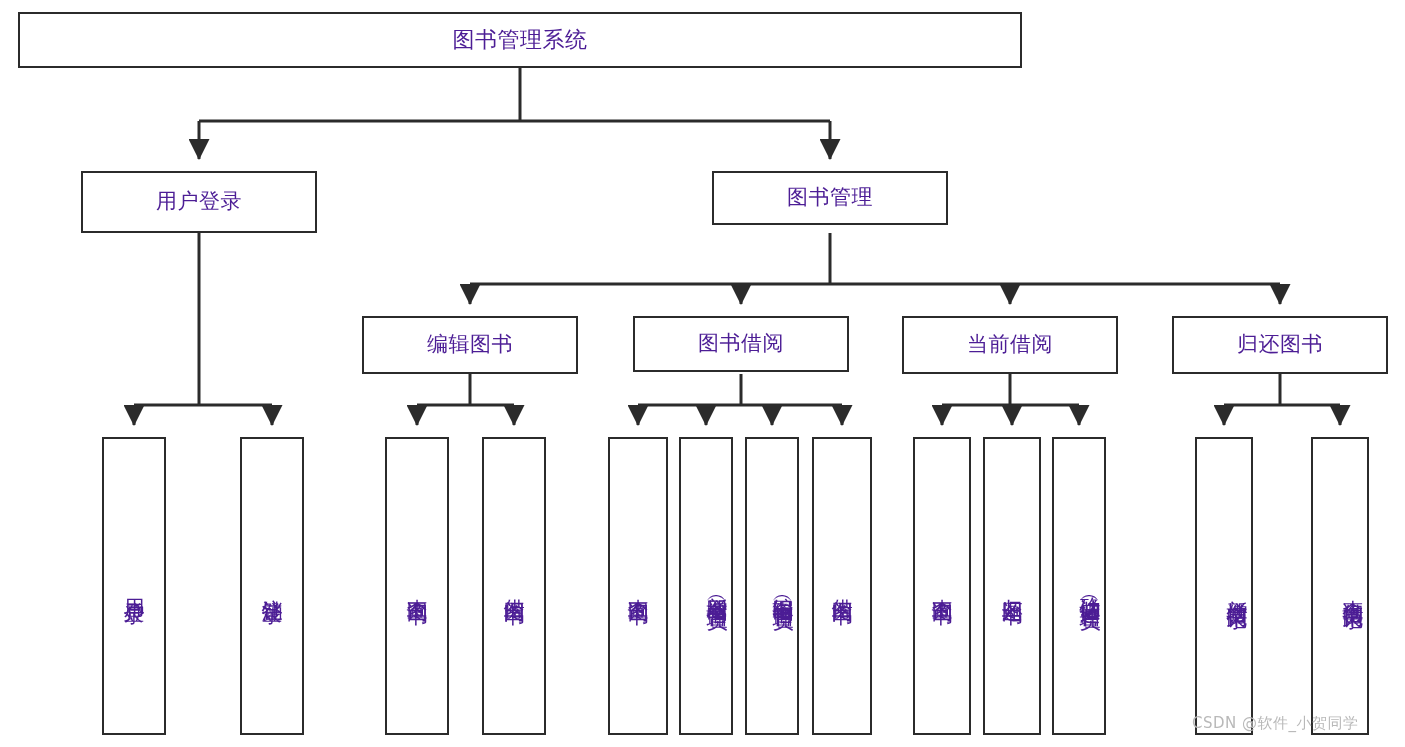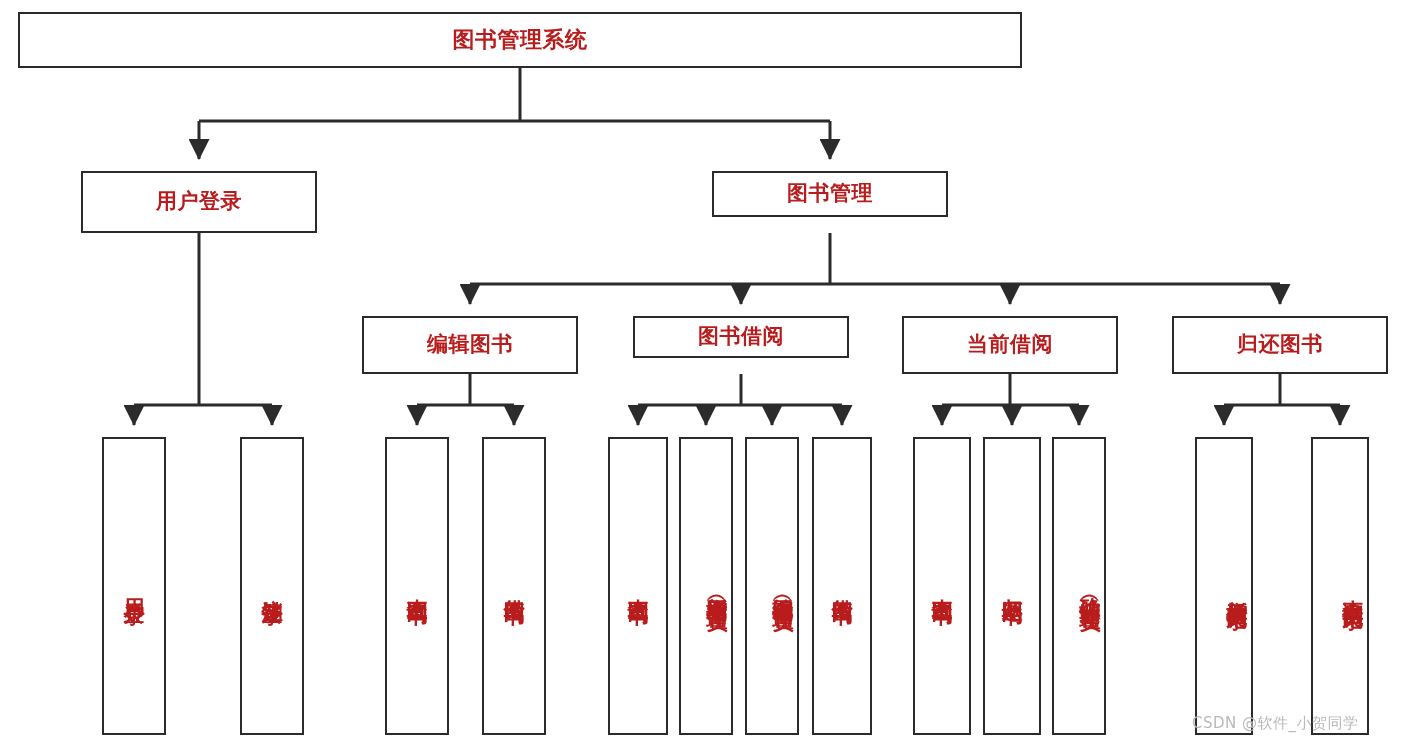--- a/index.html
+++ b/index.html
@@ -27,23 +27,22 @@
     box-sizing: border-box;
     border: 2px solid #2b2b2b;
     background: #ffffff;
     z-index: 2;
   }
   .node-label {
     display: block;
     width: 100%;
     height: 100%;
     box-sizing: border-box;
-    color: #b91c1c;
+    color: #4c1d95;
     letter-spacing: 0.5px;
-    font-weight: bold;
   }
   
   .node.horiz .node-label {
     display: flex;
     align-items: center;
     justify-content: center;
     font-size: 21px;
     line-height: 1.1;
     text-align: center;
   }
@@ -124,27 +123,27 @@
       </g>
   </svg>
 
   <div id="node-layer">
       <div class="node horiz root" style="left: 18px; top: 12px; width: 1004px; height: 56px;">
         <span class="node-label">图书管理系统</span>
       </div>
       <div class="node horiz" style="left: 81px; top: 171px; width: 236px; height: 62px;">
         <span class="node-label">用户登录</span>
       </div>
-      <div class="node horiz" style="left: 712px; top: 171px; width: 236px; height: 46px;">
+      <div class="node horiz" style="left: 712px; top: 171px; width: 236px; height: 54px;">
         <span class="node-label">图书管理</span>
       </div>
       <div class="node horiz" style="left: 362px; top: 316px; width: 216px; height: 58px;">
         <span class="node-label">编辑图书</span>
       </div>
-      <div class="node horiz" style="left: 633px; top: 316px; width: 216px; height: 42px;">
+      <div class="node horiz" style="left: 633px; top: 316px; width: 216px; height: 56px;">
         <span class="node-label">图书借阅</span>
       </div>
       <div class="node horiz" style="left: 902px; top: 316px; width: 216px; height: 58px;">
         <span class="node-label">当前借阅</span>
       </div>
       <div class="node horiz" style="left: 1172px; top: 316px; width: 216px; height: 58px;">
         <span class="node-label">归还图书</span>
       </div>
       <div class="node vert short" style="left: 102px; top: 437px; width: 64px; height: 298px;">
         <span class="node-label">用户登录</span>

